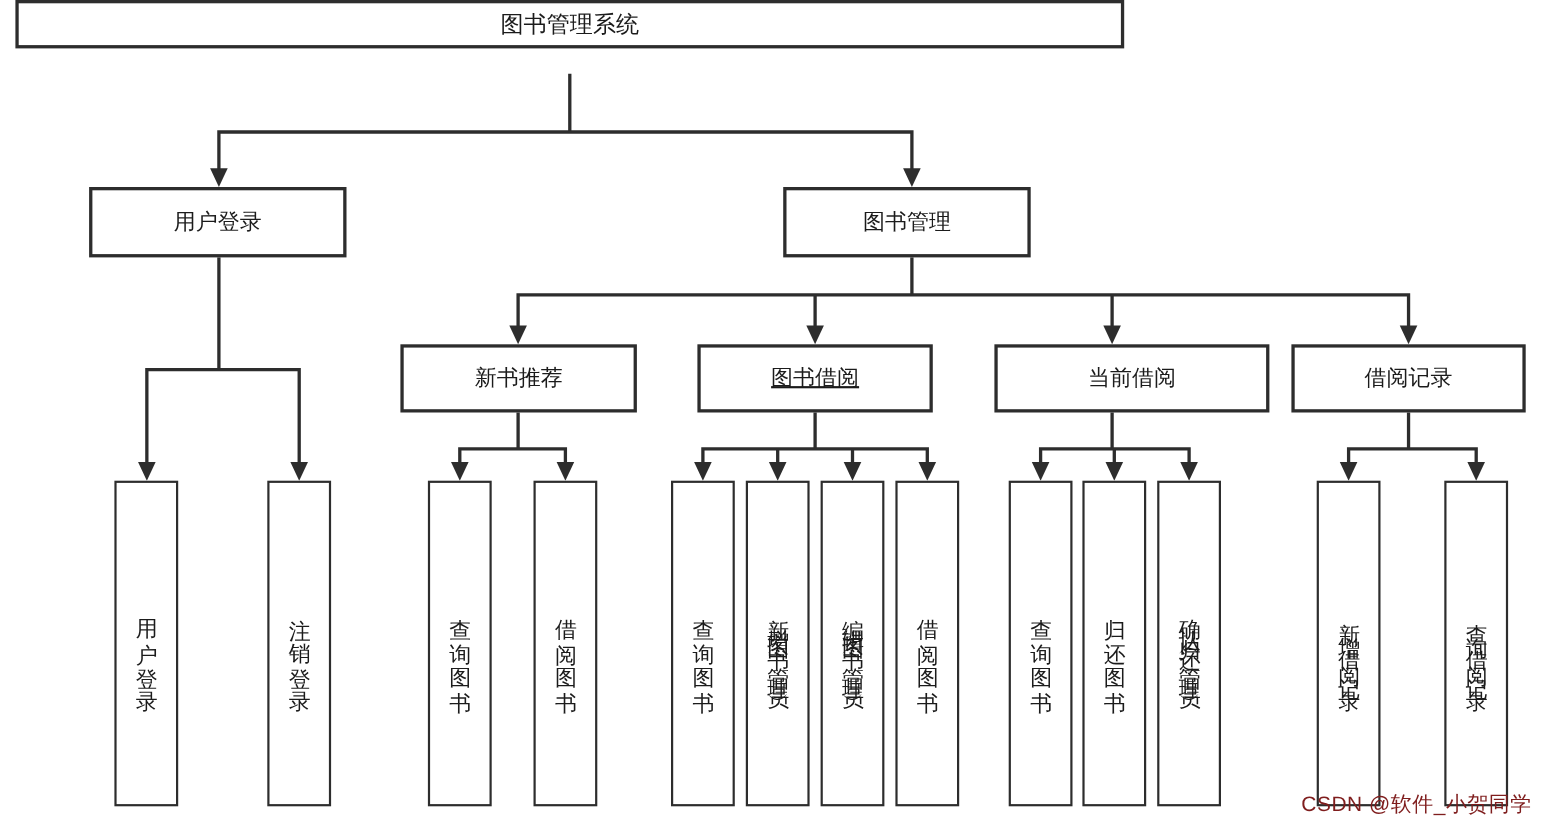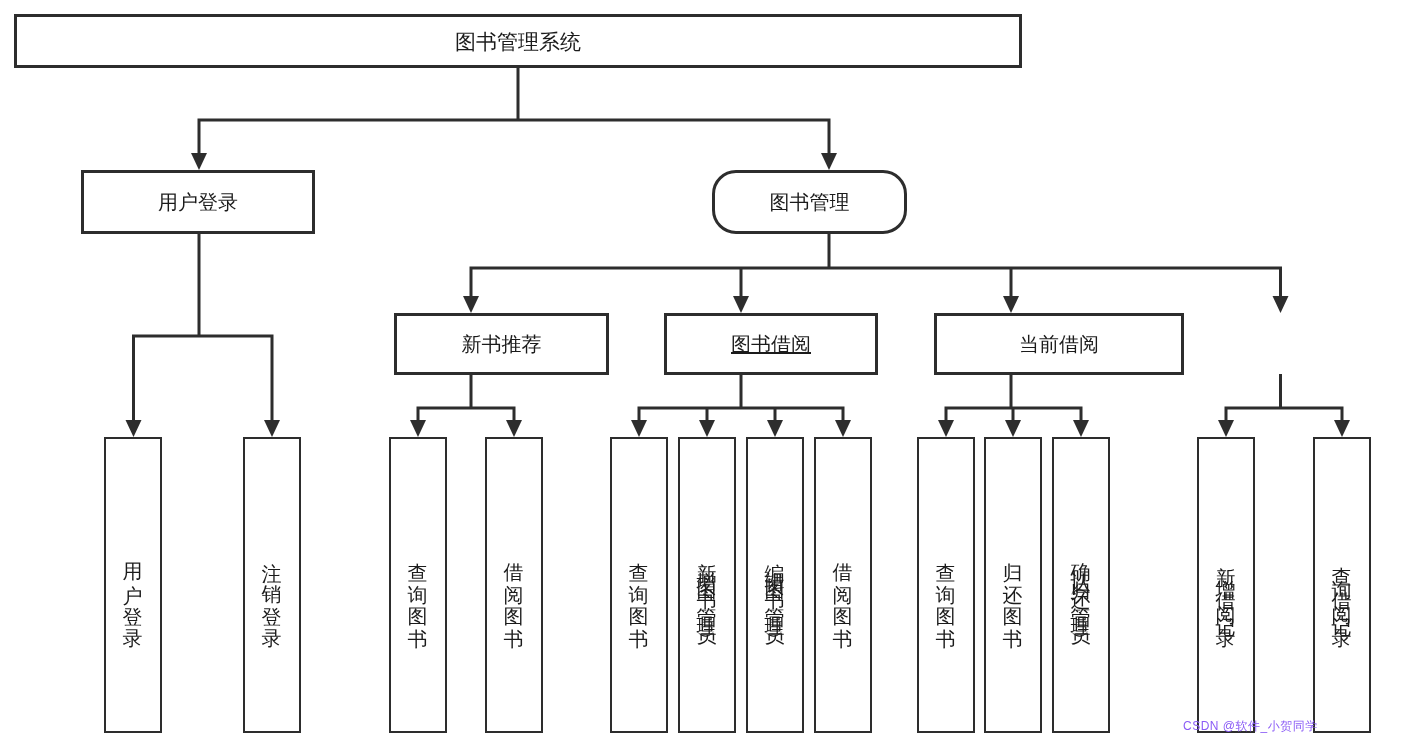--- a/index.html
+++ b/index.html
@@ -35,24 +35,24 @@
     background: #ffffff;
     border: 3px solid #2d2d2d;
     color: #1b1b1b;
     display: flex;
     align-items: center;
     justify-content: center;
     font-size: 20px;
     line-height: 1;
     text-align: center;
   }
-  .root { left: 14px; top: 14px; width: 1008px; height: 54px; font-size: 21px; }
+  .root { left: 14px; top: 0; width: 1008px; height: 44px; font-size: 21px; }
   .l2a  { left: 81px;  top: 170px; width: 234px; height: 64px; }
-  .l2b  { left: 712px; top: 170px; width: 195px; height: 64px; border-radius: 24px; }
-  .l3   { top: 313px; height: 62px; margin-left: 30px; }
+  .l2b  { left: 712px; top: 170px; width: 225px; height: 64px; }
+  .l3   { top: 313px; height: 62px; }
   .l3a  { left: 364px;  width: 215px; }
   .l3b  { left: 634px;  width: 214px; text-decoration: underline; }
   .l3c  { left: 904px;  width: 250px; }
   .l3d  { left: 1174px; width: 213px; }
   .leaf {
     top: 437px;
     width: 58px;
     height: 296px;
     border-width: 2.5px;
   }
@@ -63,22 +63,22 @@
     white-space: nowrap;
     color: #1b1b1b;
   }
   .v4 { letter-spacing: 1.1em;  text-indent: 0.55em; }
   .v6 { letter-spacing: 0.62em; text-indent: 0.31em; }
   .v9 { letter-spacing: 0.45em; text-indent: 0.22em; }
   .watermark {
     position: absolute;
     left: 1183px;
     top: 718px;
-    font-size: 12px;
-    color: #8b5cf6;
+    font-size: 19px;
+    color: #7f1d1d;
     white-space: nowrap;
     letter-spacing: 0.5px;
     z-index: 5;
   }
 </style>
 </head>
 <body>
 
 <div class="stage">
 
@@ -133,20 +133,21 @@
   </svg>
 
   <div class="box root">图书管理系统</div>
 
   <div class="box l2a">用户登录</div>
   <div class="box l2b">图书管理</div>
 
   <div class="box l3 l3a">新书推荐</div>
   <div class="box l3 l3b">图书借阅</div>
   <div class="box l3 l3c">当前借阅</div>
+  <div class="box l3 l3d">借阅记录</div>
 
   <div class="box leaf" style="left:104px">
     <span class="vtext v4">用户登录</span>
   </div>
   <div class="box leaf" style="left:243px">
     <span class="vtext v4">注销登录</span>
   </div>
 
   <div class="box leaf" style="left:389px">
     <span class="vtext v4">查询图书</span>

